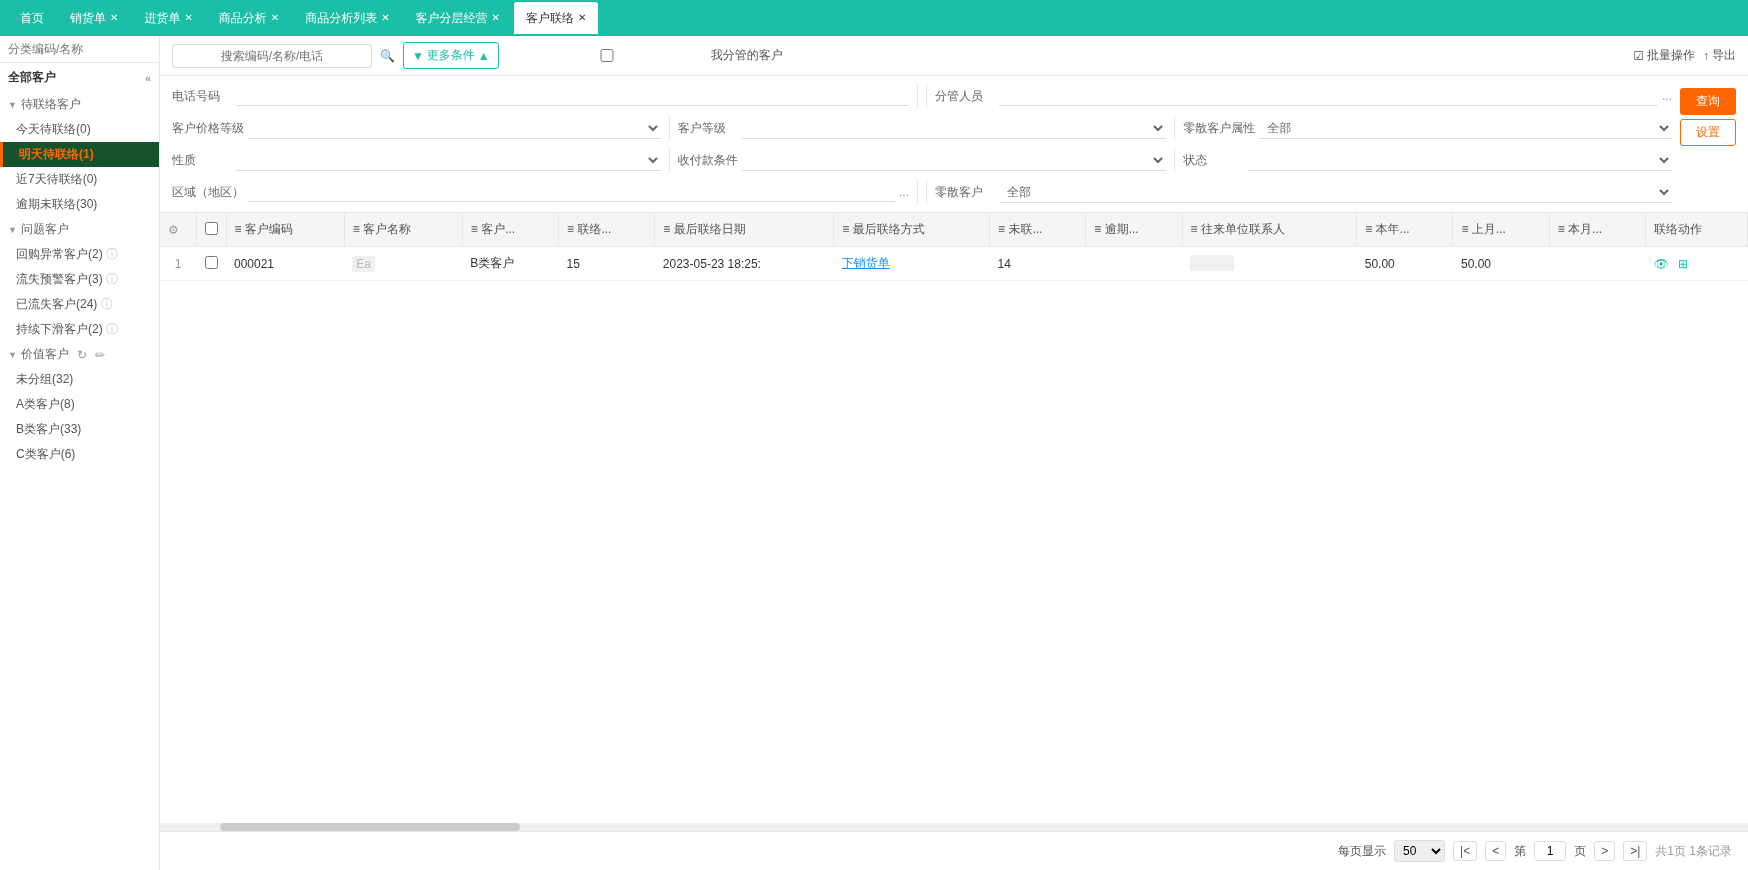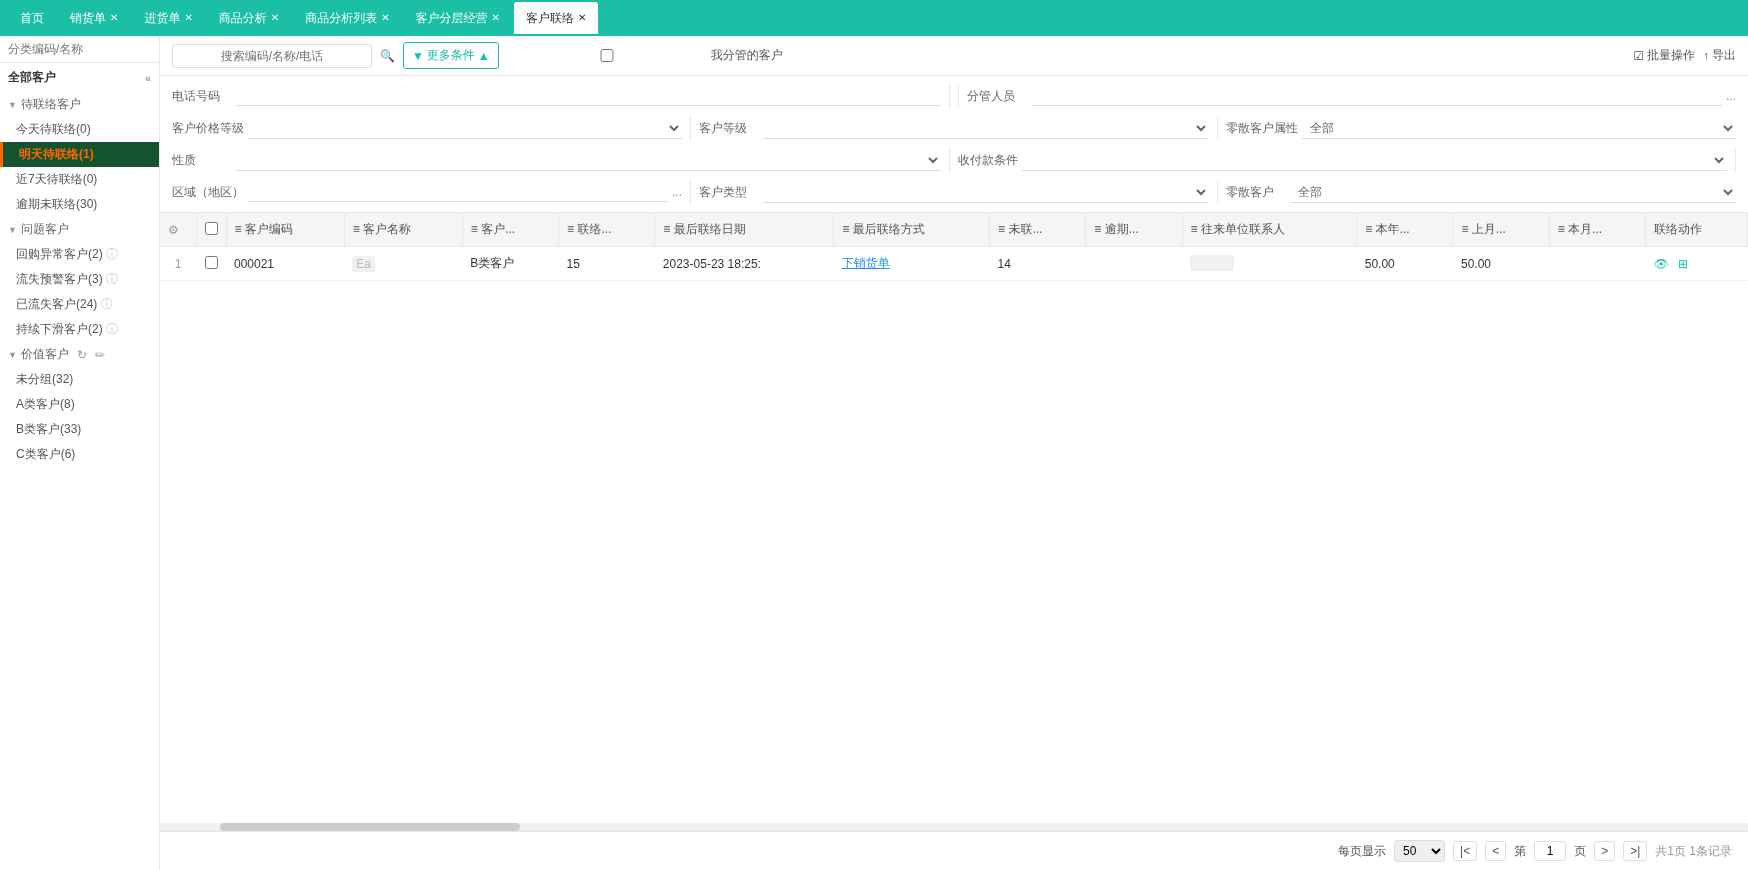--- a/index.html
+++ b/index.html
@@ -461,39 +461,43 @@
             <div class="filter-field">
               <label>性质</label>
               <select><option></option></select>
             </div>
             <div class="filter-divider"></div>
             <div class="filter-field">
               <label>收付款条件</label>
               <select><option></option></select>
             </div>
             <div class="filter-divider"></div>
+            <div class="filter-field">
+              <label>状态</label>
+              <select><option></option></select>
+            </div>
           </div>
 
           <div class="filter-row">
             <div class="filter-field">
               <label>区域（地区）</label>
               <input class="field-input" type="text" value="" style="">
               <span style="color:#999; cursor:pointer;">...</span>
             </div>
             <div class="filter-divider"></div>
-            <div class="filter-field">
-              <label>客户类型</label>
-              <select><option></option></select>
-            </div>
             <div class="filter-divider"></div>
             <div class="filter-field">
               <label>零散客户</label>
               <select><option>全部</option></select>
             </div>
           </div>
+        </div>
+        <div class="btn-group" style="justify-content: flex-start; padding-top:4px;">
+          <button class="query-btn">查询</button>
+          <button class="settings-btn">设置</button>
         </div>
       </div>
     </div>
 
     <div class="table-container">
       <table>
         <thead>
           <tr>
             <th style="width:36px;">
               <span class="settings-icon">⚙</span>

